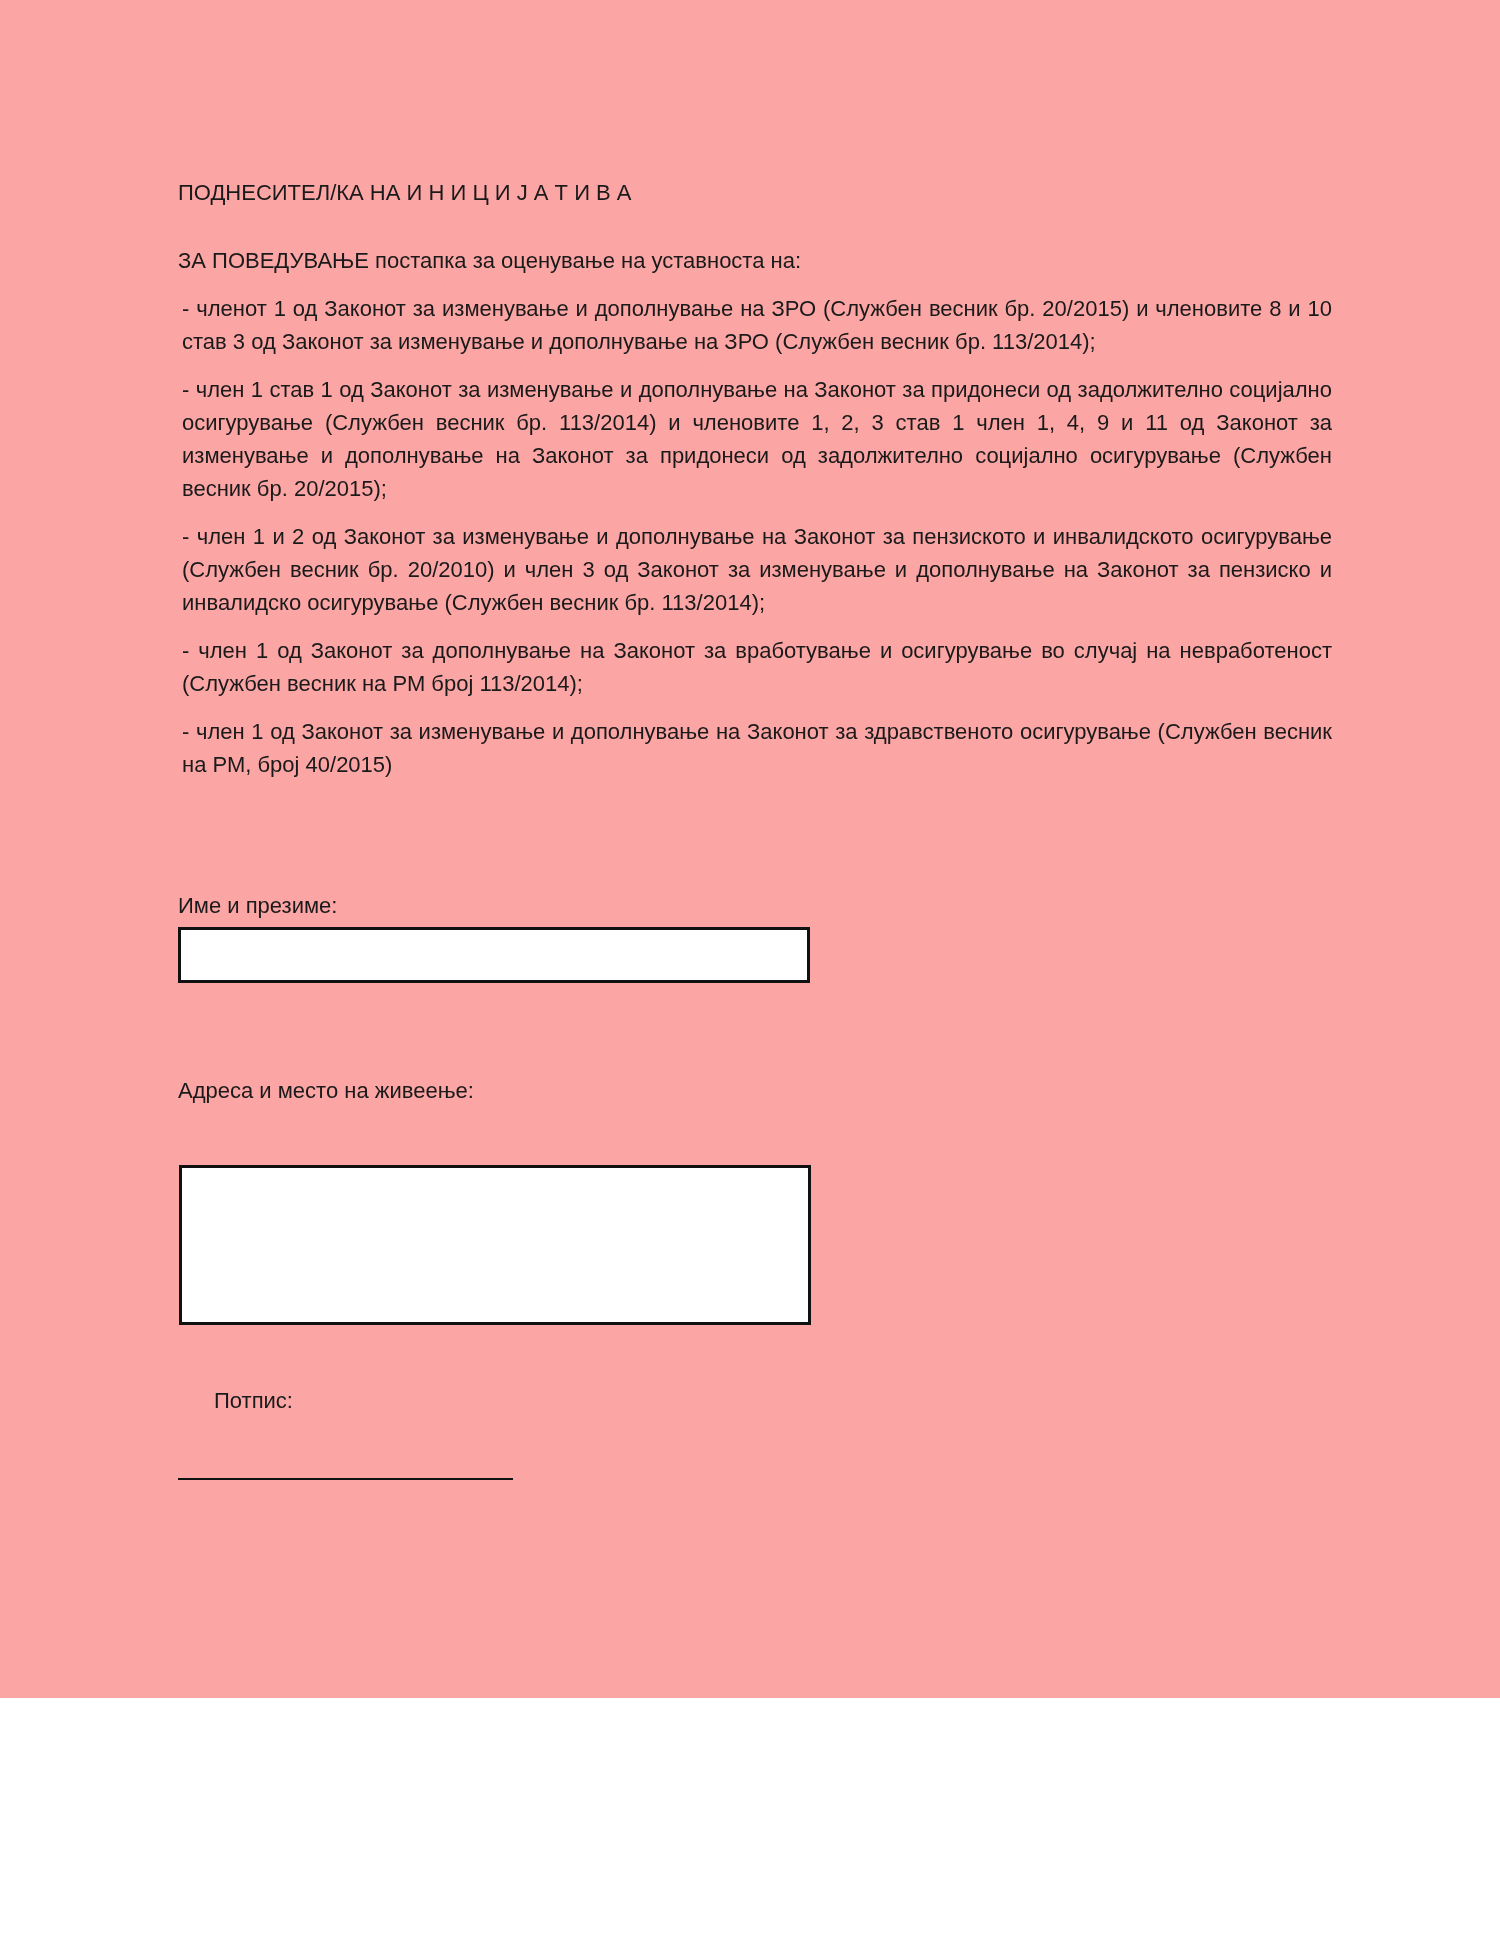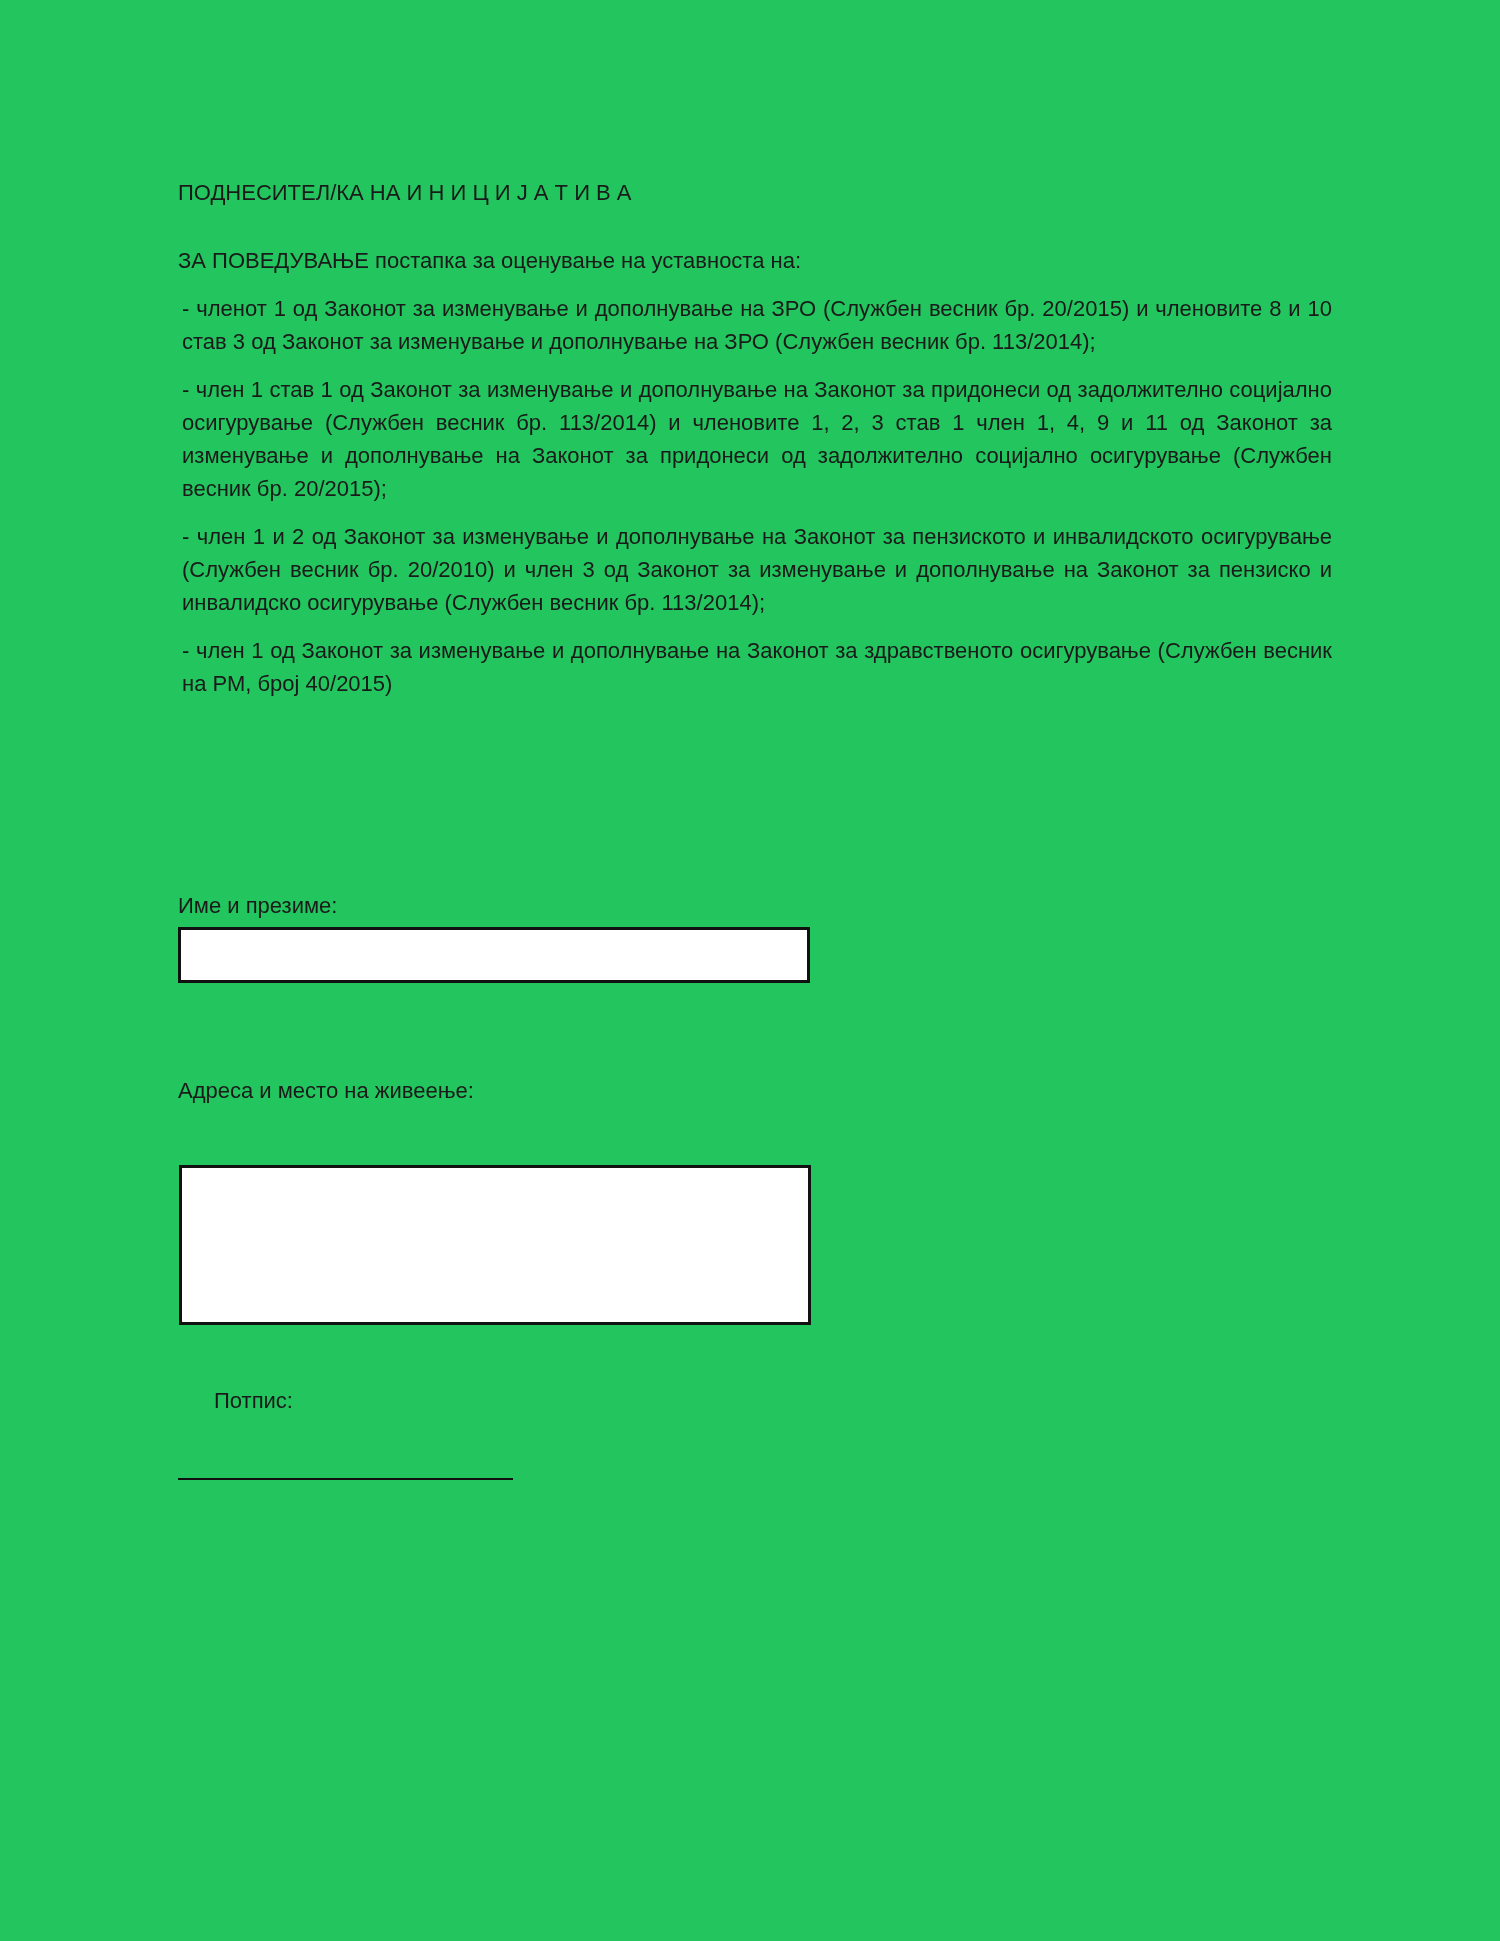--- a/index.html
+++ b/index.html
@@ -12,22 +12,22 @@
       height: 1941px;
       position: relative;
       overflow: hidden;
       font-family: "Liberation Sans", "DejaVu Sans", sans-serif;
       color: #1a1a1a;
     }
     .page {
       position: absolute;
       left: 0; top: 0;
       width: 1500px;
-      height: 1941px;
-      background: #22c55e;
+      height: 1698px;
+      background: #fca5a5;
     }
     .title {
       position: absolute;
       left: 178px;
       top: 180px;
       font-size: 22px;
       letter-spacing: 0px;
       white-space: nowrap;
     }
     .subtitle {
@@ -77,20 +77,21 @@
 <div class="page">
 
   <div class="title">ПОДНЕСИТЕЛ/КА НА И Н И Ц И Ј А Т И В А</div>
 
   <div class="subtitle">ЗА ПОВЕДУВАЊЕ постапка за оценување на уставноста на:</div>
 
   <div class="items">
     <p class="item">- членот 1 од Законот за изменување и дополнување на ЗРО (Службен весник бр. 20/2015) и членовите  8 и 10 став 3 од Законот за изменување и дополнување на ЗРО (Службен весник бр. 113/2014);</p>
     <p class="item">- член 1 став 1 од Законот за изменување и дополнување на Законот за придонеси од задолжително социјално осигурување (Службен весник бр. 113/2014) и членовите  1, 2, 3 став 1 член 1, 4, 9 и 11 од Законот за изменување и дополнување на Законот за придонеси од задолжително социјално осигурување (Службен весник бр. 20/2015);</p>
     <p class="item">- член 1 и 2 од Законот за изменување и дополнување на Законот за пензиското и инвалидското осигурување (Службен весник бр. 20/2010) и член  3 од Законот за изменување и дополнување на Законот за пензиско и инвалидско осигурување (Службен весник бр. 113/2014);</p>
+    <p class="item">- член 1 од Законот за дополнување на Законот за вработување и осигурување во случај на невработеност (Службен весник на РМ број 113/2014);</p>
     <p class="item">- член 1 од Законот за изменување и дополнување на Законот за здравственото осигурување (Службен весник на РМ, број 40/2015)</p>
   </div>
 
   <div class="field-label" style="top: 893px;">Име и презиме:</div>
   <div class="field-box" style="top: 927px; width: 632px; height: 56px;"></div>
 
   <div class="field-label" style="top: 1078px;">Адреса и место на живеење:</div>
   <div class="field-box" style="top: 1165px; width: 632px; height: 160px; left: 179px;"></div>
 
   <div class="field-label" style="top: 1388px; margin-left: 36px;">Потпис:</div>

